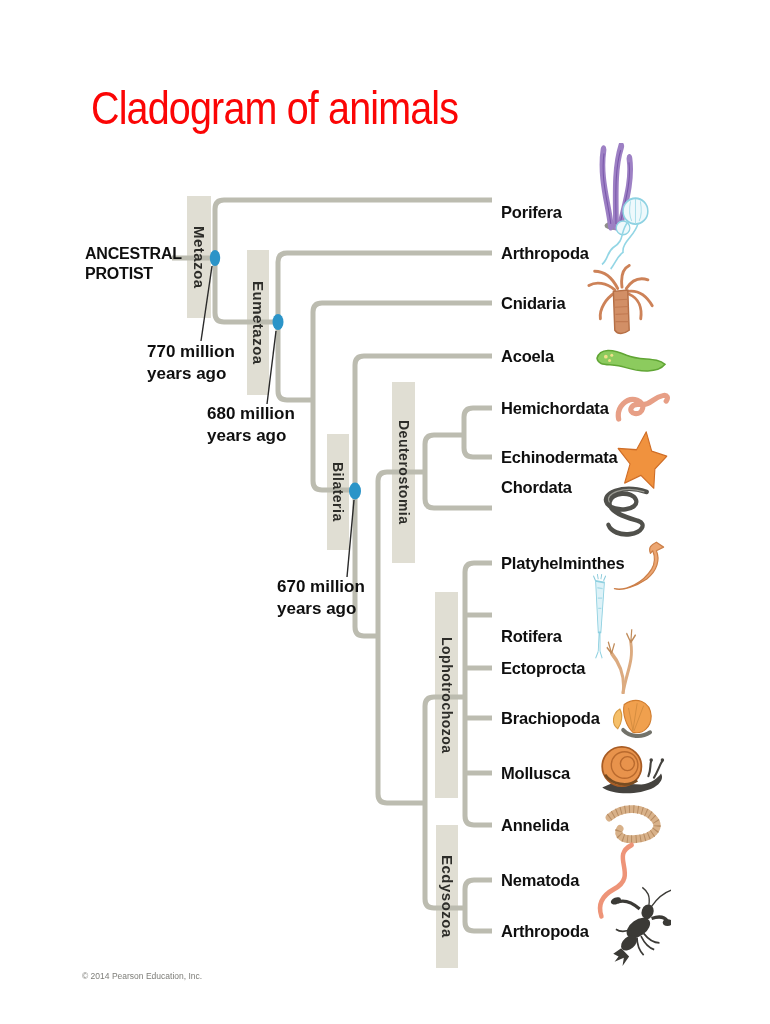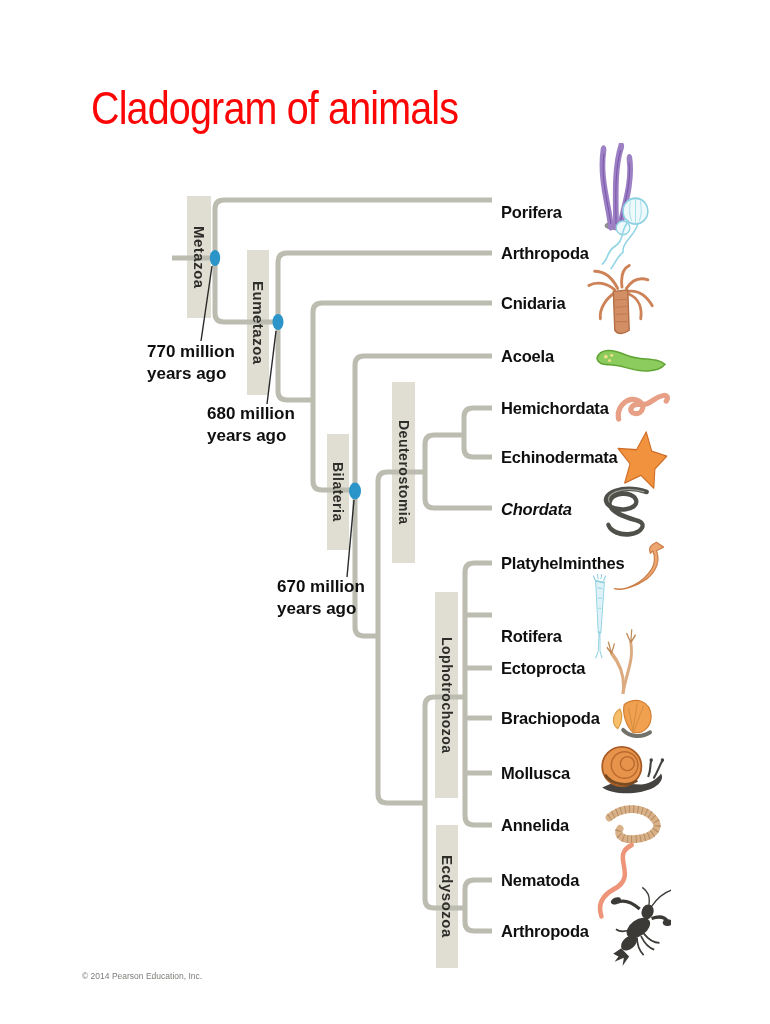--- a/index.html
+++ b/index.html
@@ -66,20 +66,24 @@
     </g>
   </svg>
 
   <div class="clade-label" style="left:187px;top:196px;width:24px;height:122px;">Metazoa</div>
   <div class="clade-label" style="left:247px;top:250px;width:22px;height:145px;">Eumetazoa</div>
   <div class="clade-label" style="left:327px;top:434px;width:22px;height:116px;font-size:14px;">Bilateria</div>
   <div class="clade-label" style="left:392px;top:382px;width:23px;height:181px;font-size:14px;">Deuterostomia</div>
   <div class="clade-label" style="left:435px;top:592px;width:23px;height:206px;font-size:14px;">Lophotrochozoa</div>
   <div class="clade-label" style="left:436px;top:825px;width:22px;height:143px;">Ecdysozoa</div>
 
+  <div class="root-label">
+    <div>ANCESTRAL</div>
+    <div>PROTIST</div>
+  </div>
 
   <div class="annotation ann-770">
     <div>770 million</div>
     <div>years ago</div>
   </div>
   <div class="annotation ann-680">
     <div>680 million</div>
     <div>years ago</div>
   </div>
   <div class="annotation ann-670">
@@ -126,21 +130,21 @@
           <circle cx="21" cy="27" r="2" fill="#f0e08a"></circle>
         </svg></div>
       <div class="taxon-label" style="top: 397px;">Hemichordata</div>
       <div class="taxon-icon" style="left: 614px; top: 390px; width: 58px; height: 42px;"><svg width="58" height="42" viewBox="0 0 100 75" preserveAspectRatio="none">
           <path d="M8 52 C4 30 22 12 40 18 C56 24 50 44 36 42 C24 40 28 24 44 26 C64 28 66 14 84 10 C92 8 94 14 90 20" stroke="#e79f86" stroke-width="9" fill="none" stroke-linecap="round"></path>
         </svg></div>
       <div class="taxon-label" style="top: 446px;">Echinodermata</div>
       <div class="taxon-icon" style="left: 616px; top: 428px; width: 54px; height: 64px;"><svg width="54" height="64" viewBox="0 0 100 100" preserveAspectRatio="none">
           <path d="M56 6 L66 36 L94 44 L72 64 L70 94 L46 74 L16 86 L26 56 L4 32 L38 34 Z" fill="#f0923e" stroke="#cf6d26" stroke-width="2" stroke-linejoin="round"></path>
         </svg></div>
-      <div class="taxon-label" style="top: 498px; font-style: italic;">Chordata</div>
+      <div class="taxon-label" style="top: 476px;">Chordata</div>
       <div class="taxon-icon" style="left: 594px; top: 484px; width: 60px; height: 66px;"><svg width="60" height="66" viewBox="0 0 100 100" preserveAspectRatio="none">
           <path d="M88 12 C48 0 10 14 22 30 C34 44 76 40 70 24 C64 10 28 12 26 28 C24 44 60 52 74 56 C88 60 80 74 60 76 C44 78 28 72 24 62" stroke="#50504b" stroke-width="7" fill="none" stroke-linecap="round"></path>
           <path d="M84 12 C50 2 16 14 26 28" stroke="#9a9a92" stroke-width="2" fill="none"></path>
         </svg></div>
       <div class="taxon-label" style="top: 552px;">Platyhelminthes</div>
       <div class="taxon-icon" style="left: 612px; top: 541px; width: 60px; height: 52px;"><svg width="60" height="52" viewBox="0 0 100 85" preserveAspectRatio="none">
           <path d="M4 78 C24 82 52 68 66 46 C72 36 72 26 68 16 L64 20 C60 10 66 6 74 2 L86 10 L74 16 C80 30 76 48 58 62 C40 74 18 82 4 78 Z" fill="#eca672" stroke="#cc7f48" stroke-width="2" stroke-linejoin="round"></path>
         </svg></div>
       <div class="taxon-label" style="top: 604px; margin-top: 21px;">Rotifera</div>
       <div class="taxon-icon" style="left: 578px; top: 574px; width: 44px; height: 86px;"><svg width="44" height="86" viewBox="0 0 100 100" preserveAspectRatio="none">

